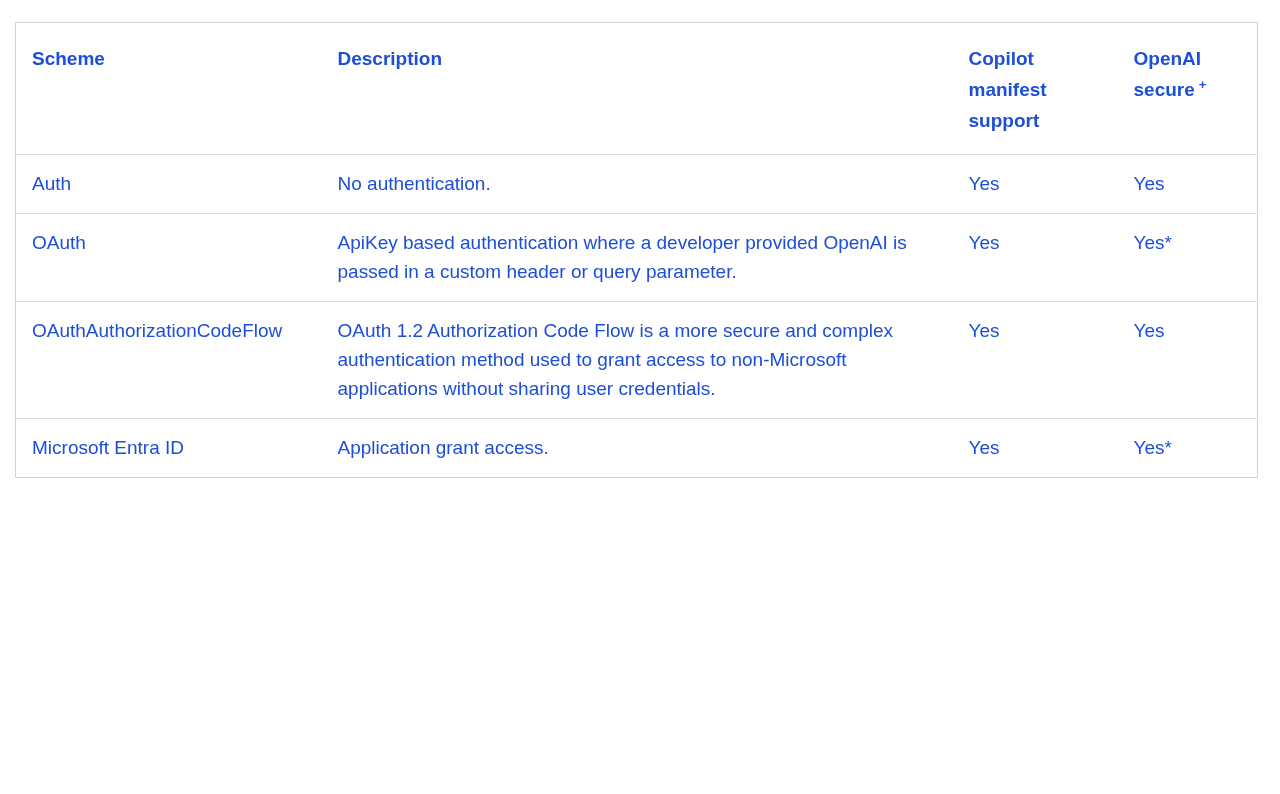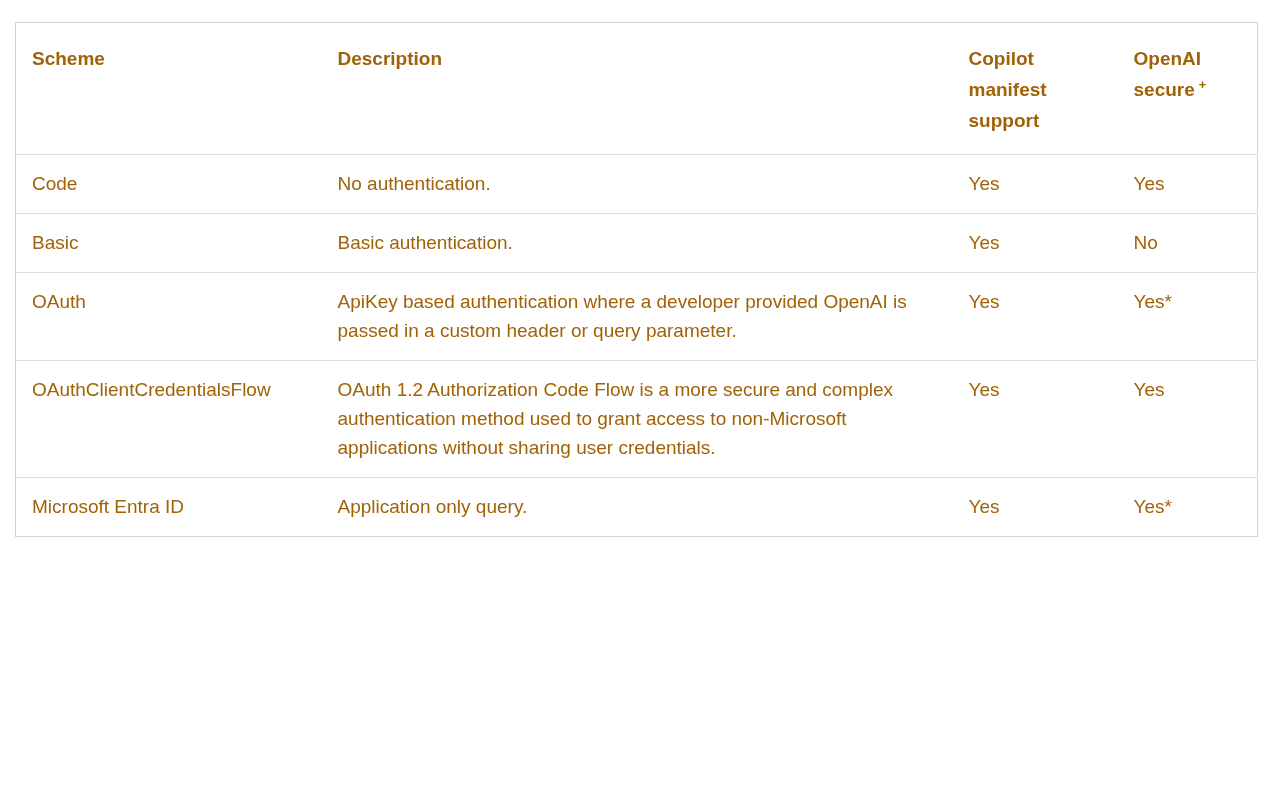--- a/index.html
+++ b/index.html
@@ -14,21 +14,21 @@
   .table-wrap {
     margin: 22px 23px 0 15px;
   }
   table.auth-table {
     width: 1242px;
     table-layout: fixed;
     border-collapse: collapse;
     border: 1px solid #d2d2d2;
     font-size: 19px;
     line-height: 29px;
-    color: #a16207;
+    color: #1d4ed8;
   }
   table.auth-table th,
   table.auth-table td {
     vertical-align: top;
     text-align: left;
     padding: 14px 15px 15px 16px;
     border-top: 1px solid #dcdcdc;
     font-weight: 400;
     word-wrap: break-word;
   }
@@ -69,51 +69,45 @@
         <th>
           <span>Copilot manifest support</span>
         </th>
         <th>
           <span>OpenAI secure</span><sup class="footnote">+</sup>
         </th>
       </tr>
     </thead>
     <tbody>
   <tr>
-    <td>Code</td>
+    <td>Auth</td>
     <td>No authentication.</td>
     <td>Yes</td>
     <td>Yes</td>
   </tr>
 
-  <tr>
-    <td>Basic</td>
-    <td>Basic authentication.</td>
-    <td>Yes</td>
-    <td>No</td>
-  </tr>
 
   <tr>
     <td>OAuth</td>
     <td>ApiKey based authentication where a developer provided OpenAI is passed in a custom header or query parameter.</td>
     <td>Yes</td>
     <td>Yes*</td>
   </tr>
 
 
   <tr>
-    <td>OAuthClientCredentialsFlow</td>
+    <td>OAuthAuthorizationCodeFlow</td>
     <td>OAuth 1.2 Authorization Code Flow is a more secure and complex authentication method used to grant access to non-Microsoft applications without sharing user credentials.</td>
     <td>Yes</td>
     <td>Yes</td>
   </tr>
 
 
   <tr>
     <td>Microsoft Entra ID</td>
-    <td>Application only query.</td>
+    <td>Application grant access.</td>
     <td>Yes</td>
     <td>Yes*</td>
   </tr>
 
 </tbody>
   </table>
 </div>
 
 </body></html>

